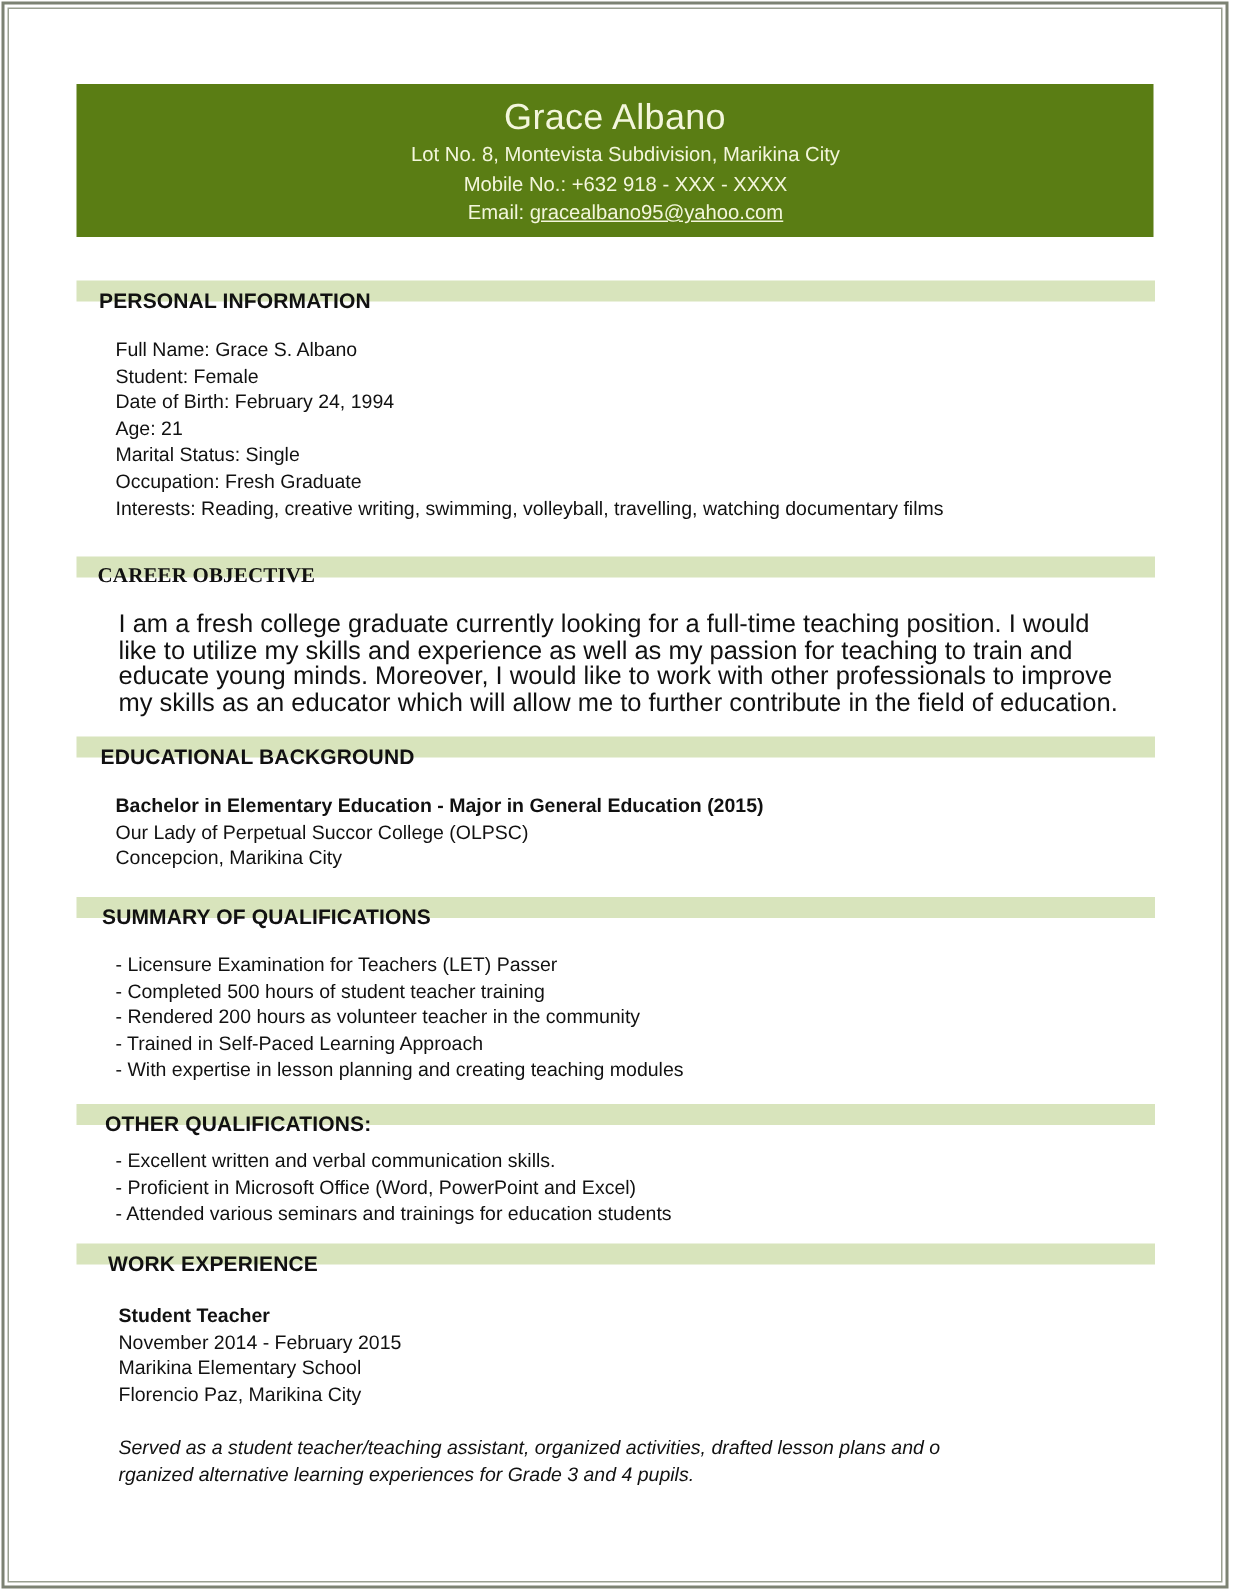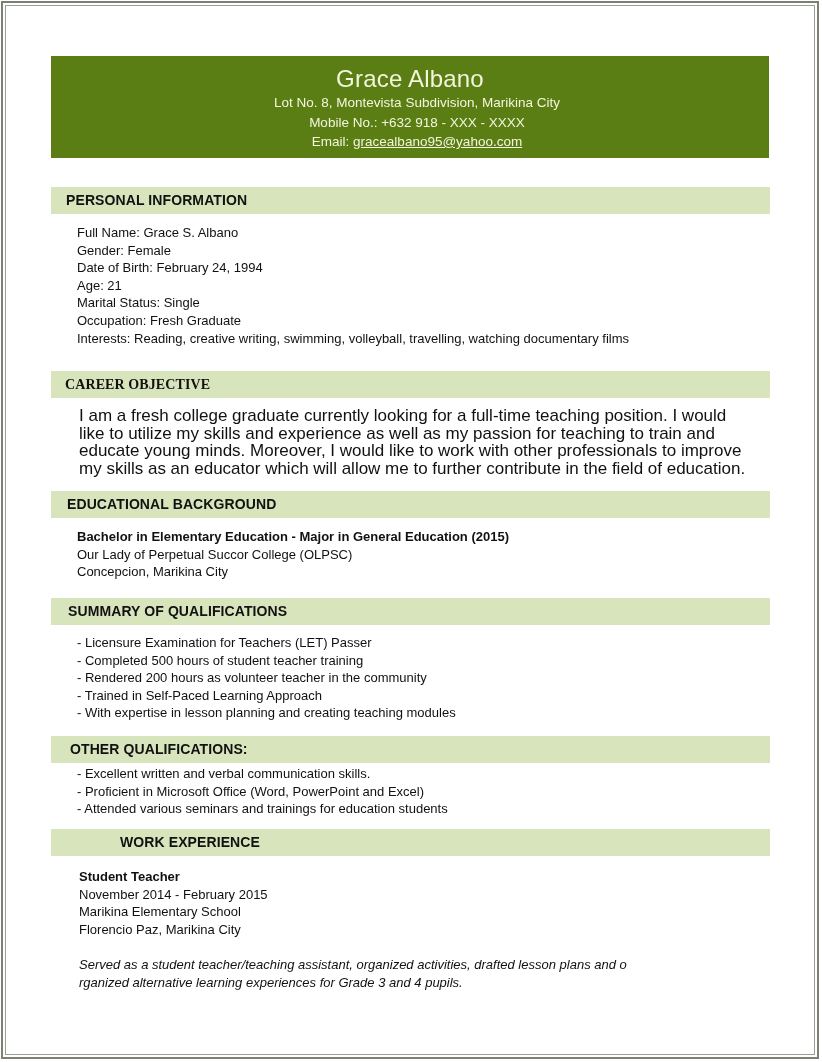--- a/index.html
+++ b/index.html
@@ -7,21 +7,21 @@
          font-family: "Liberation Sans", "DejaVu Sans", sans-serif; color: #111; }
   .frame-outer { position: absolute; left: 1px; top: 1px; width: 818px; height: 1058px;
                  border: 2px solid #7c8273; box-sizing: border-box; }
   .frame-inner { position: absolute; left: 5px; top: 5px; width: 810px; height: 1050px;
                  border: 1px solid #9aa091; box-sizing: border-box; }
   .header { position: absolute; left: 51px; top: 56px; width: 718px; height: 102px;
             background: #5a7d14; color: #f3f6dc; text-align: center; }
   .header .name { font-size: 24px; line-height: 28px; margin-top: 9px; letter-spacing: 0.2px; }
   .header .line { font-size: 13.5px; line-height: 19.5px; margin-left: 14px; }
   .header a { color: #f3f6dc; text-decoration: underline; }
-  .bar { position: absolute; left: 51px; width: 719px; height: 27px; background: #d8e4bc;
+  .bar { position: absolute; left: 51px; width: 719px; height: 14px; background: #d8e4bc;
          box-sizing: border-box; }
   .bar span { position: absolute; top: 5px; font-weight: bold; font-size: 14px; line-height: 17px;
               color: #111; letter-spacing: 0.1px; }
   .block { position: absolute; left: 77px; font-size: 13px; line-height: 17.6px; color: #111; }
   .block div { white-space: nowrap; }
   .para { position: absolute; left: 79px; width: 670px; font-size: 17px; line-height: 17.6px; color: #111; }
   .bold { font-weight: bold; }
   .ital { font-style: italic; }
 </style>
 </head>
@@ -35,21 +35,21 @@
   <div class="line">Lot No. 8, Montevista Subdivision, Marikina City</div>
   <div class="line">Mobile No.: +632 918 - XXX - XXXX</div>
   <div class="line"><span>Email: </span><a>gracealbano95@yahoo.com</a></div>
 </div>
 
 <div class="bar" style="top:187px;">
   <span style="left:15px;">PERSONAL INFORMATION</span>
 </div>
 <div class="block" style="top:224px;">
   <div>Full Name: Grace S. Albano</div>
-  <div>Gender: Female</div>
+  <div>Student: Female</div>
   <div>Date of Birth: February 24, 1994</div>
   <div>Age: 21</div>
   <div>Marital Status: Single</div>
   <div>Occupation: Fresh Graduate</div>
   <div>Interests: Reading, creative writing, swimming, volleyball, travelling, watching documentary films</div>
 </div>
 
 <div class="bar" style="top:371px;">
   <span style="left:14px;font-family:Liberation Serif, serif;">CAREER OBJECTIVE</span>
 </div>
@@ -78,21 +78,21 @@
 <div class="bar" style="top:736px;">
   <span style="left:19px;">OTHER QUALIFICATIONS:</span>
 </div>
 <div class="block" style="top:765px;">
   <div>- Excellent written and verbal communication skills.</div>
   <div>- Proficient in Microsoft Office (Word, PowerPoint and Excel)</div>
   <div>- Attended various seminars and trainings for education students</div>
 </div>
 
 <div class="bar" style="top:829px;">
-  <span style="left:21px;margin-left:48px;">WORK EXPERIENCE</span>
+  <span style="left:21px;">WORK EXPERIENCE</span>
 </div>
 <div class="block" style="top:868px; left:79px;">
   <div class="bold">Student Teacher</div>
   <div>November 2014 - February 2015</div>
   <div>Marikina Elementary School</div>
   <div>Florencio Paz, Marikina City</div>
 </div>
 <div class="block ital" style="top:956px; left:79px;">
   <div>Served as a student teacher/teaching assistant, organized activities, drafted lesson plans and o</div>
   <div>rganized alternative learning experiences for Grade 3 and 4 pupils.</div>

